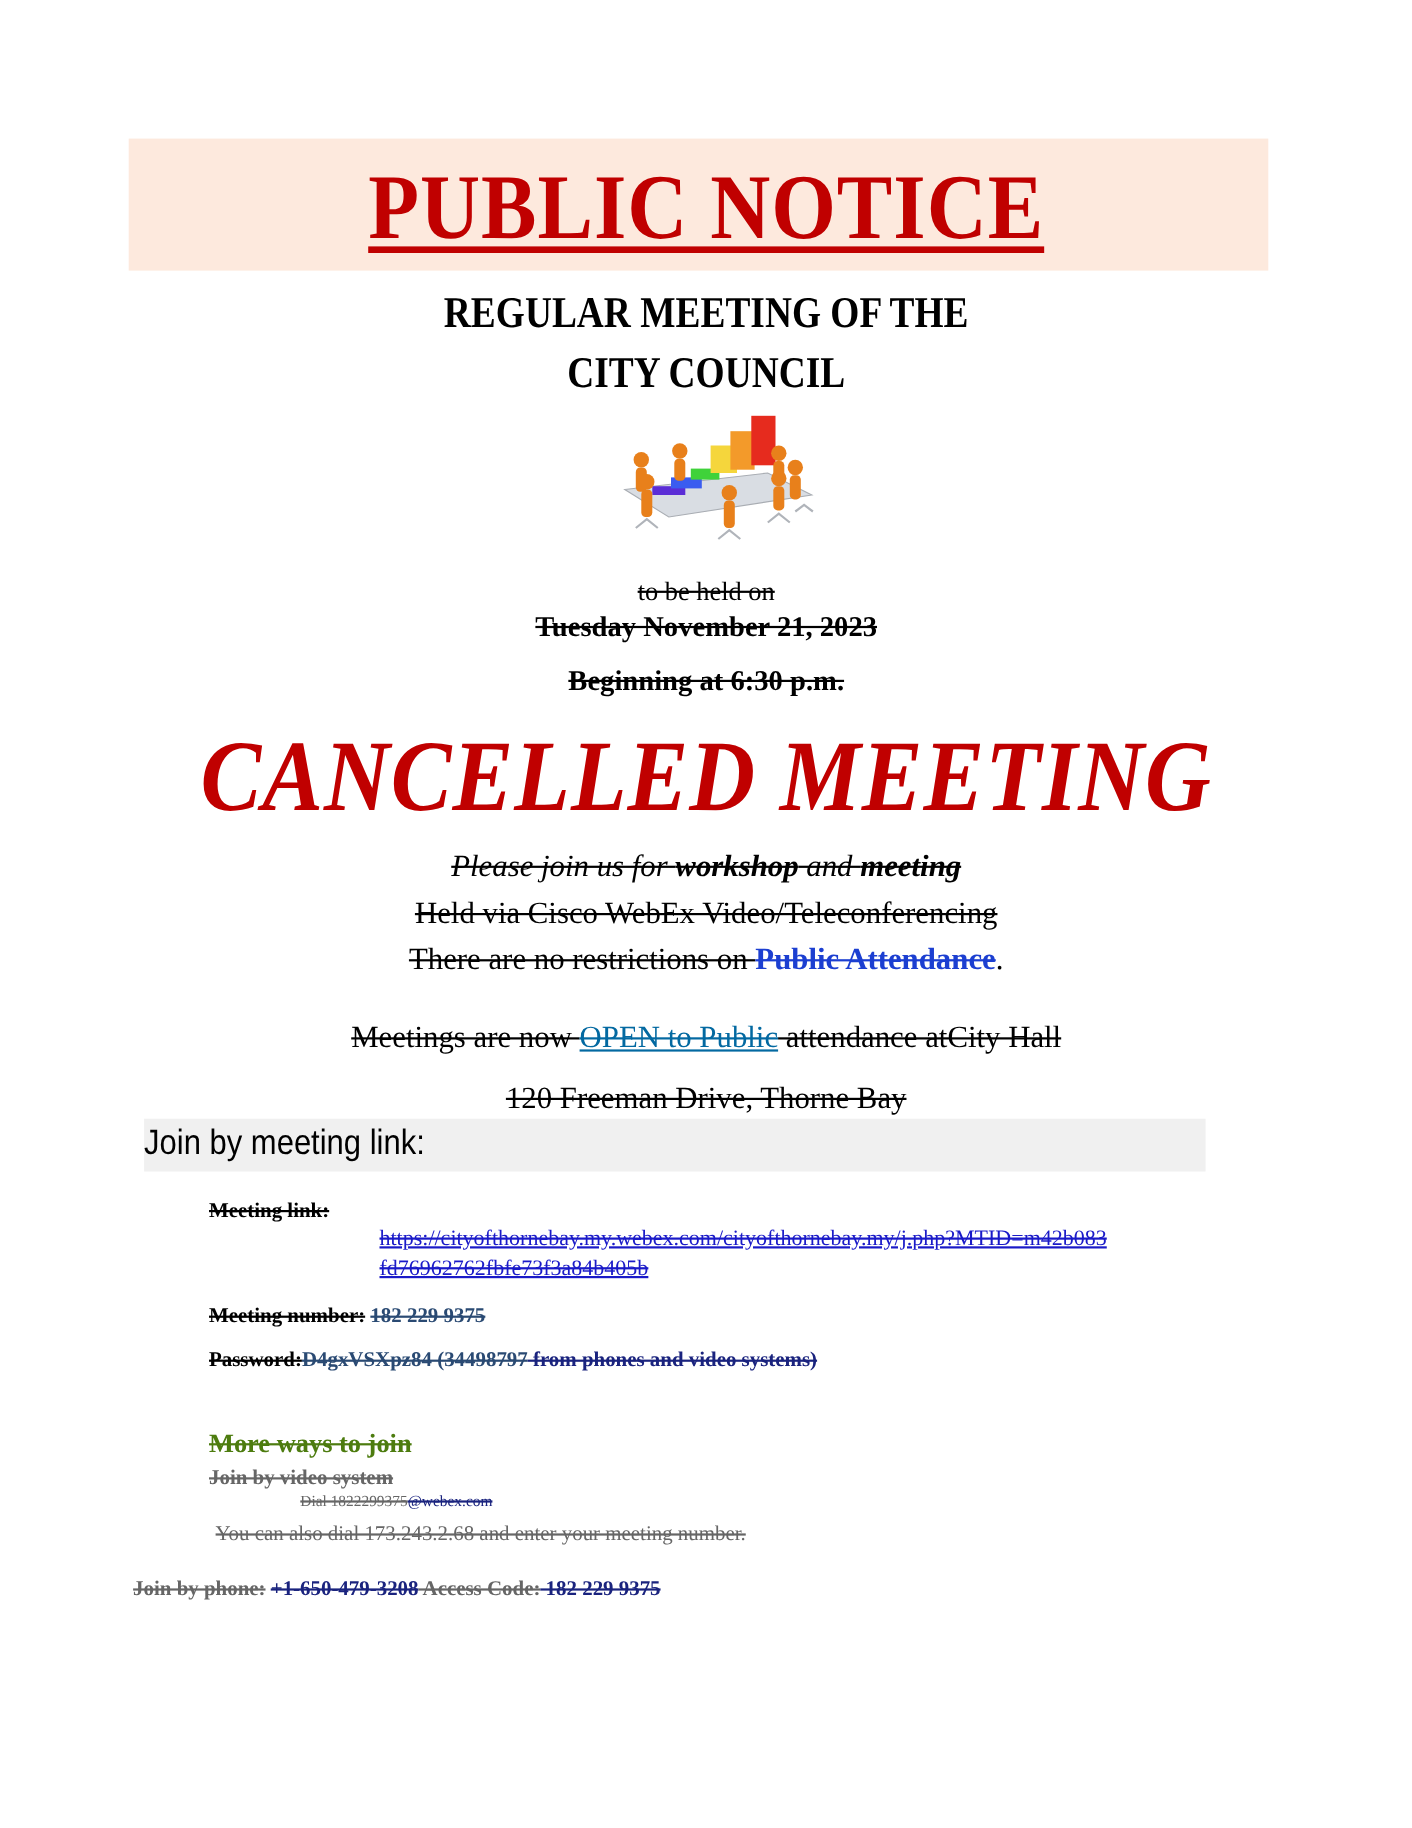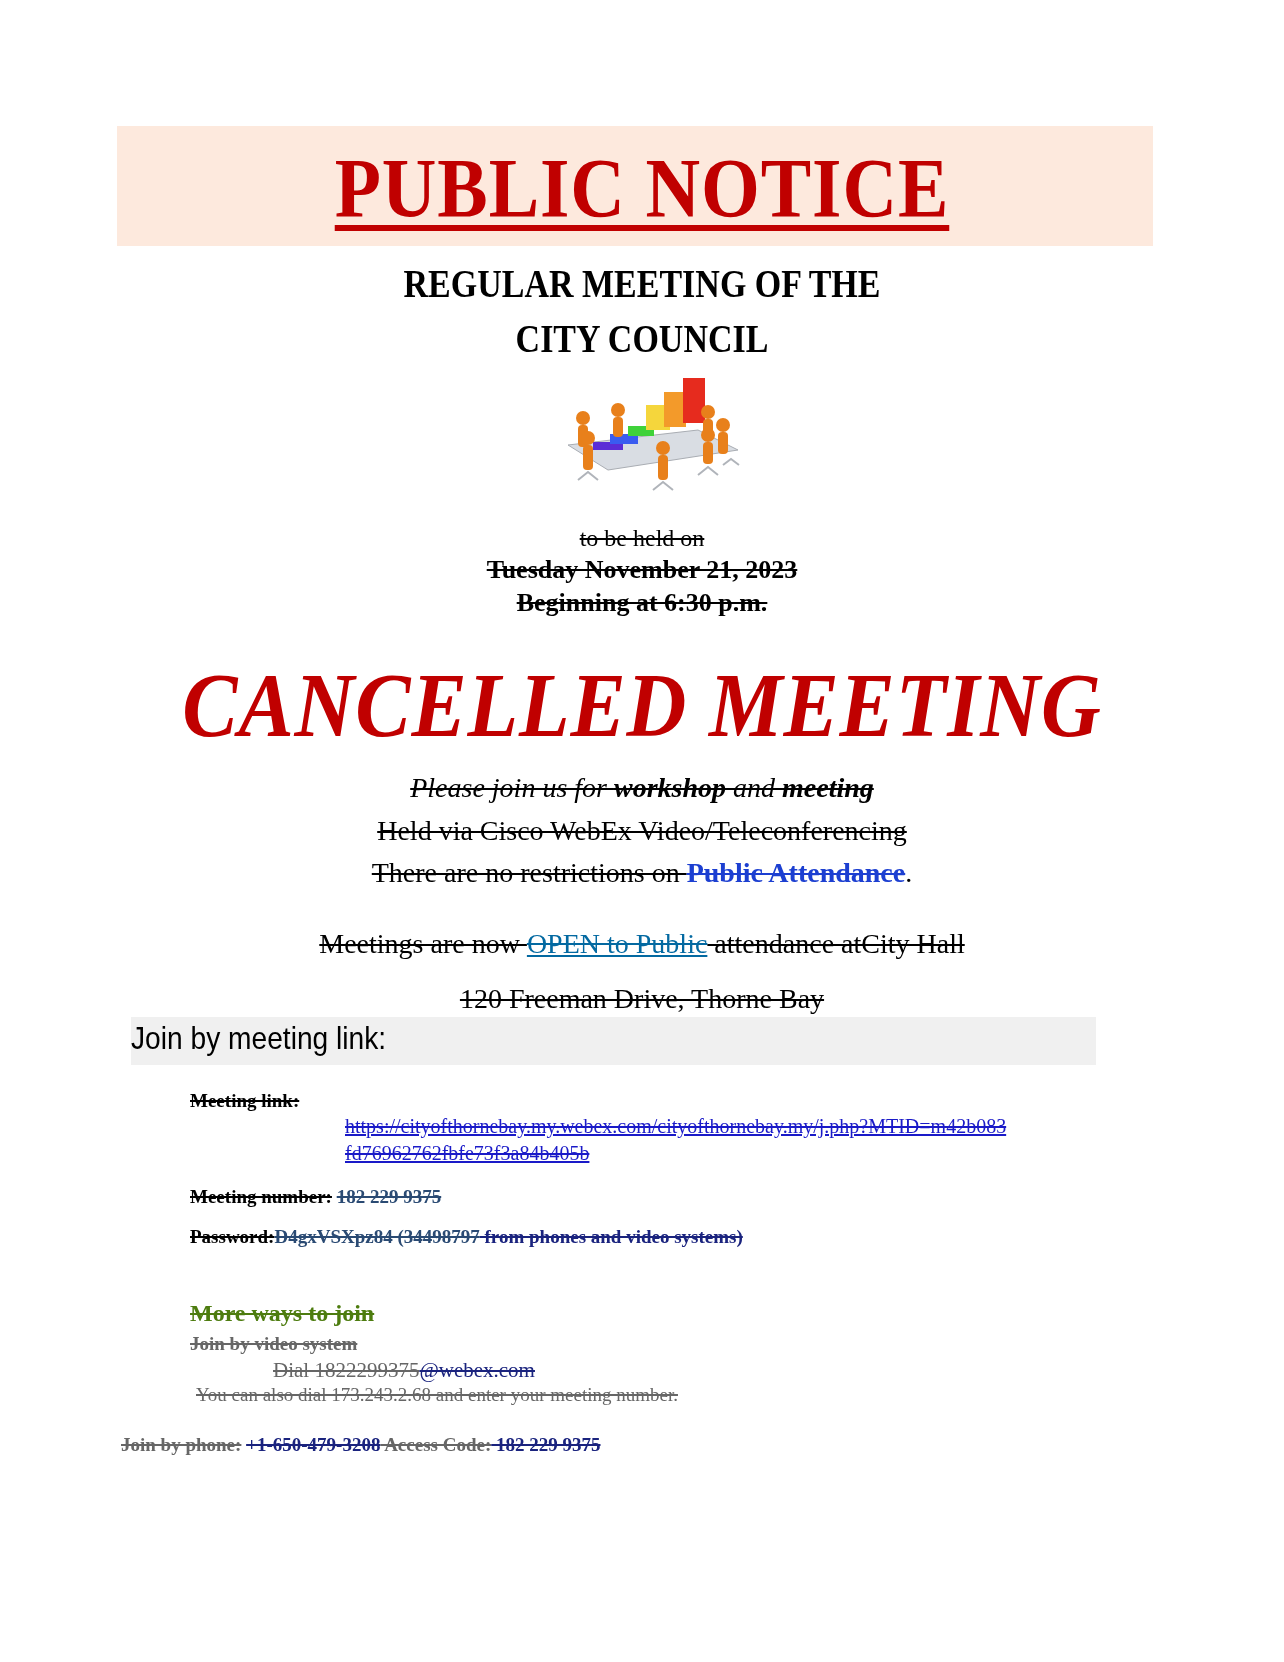--- a/index.html
+++ b/index.html
@@ -13,21 +13,21 @@
   #title span { text-decoration: underline; text-decoration-thickness:6px; text-underline-offset:8px; }
 
   #sub1, #sub2 { font-weight:bold; font-size:40px; color:#000; transform:scaleX(0.85); }
   #sub1 { top:260px; }
   #sub2 { top:315px; }
 
   #clipart { left:548px; top:370px; width:200px; height:130px; }
 
   #held { top:525px; font-size:24px; }
   #date { top:555px; font-size:26px; font-weight:bold; }
-  #begin { top:588px; font-size:26px; font-weight:bold; }
+  #begin { top:604px; font-size:26px; font-weight:bold; }
 
   #cancelled { top:652px; font-size:92px; font-weight:bold; font-style:italic; color:#c00000; transform:scaleX(0.9); letter-spacing:1px; }
 
   #please { top:772px; font-size:28px; font-style:italic; }
   #please b { font-weight:bold; }
   #webex { top:815px; font-size:28px; }
   #restrict { top:857px; font-size:28px; }
   #restrict .blue { color:#1c3fd1; font-weight:bold;text-align:right; }
 
   #open-line { top:928px; font-size:28px; }
@@ -42,21 +42,21 @@
   #ml-url1 { left:345px; top:1115px; font-size:20px; color:#1a1ac8; text-decoration: underline line-through; }
   #ml-url2 { left:345px; top:1142px; font-size:20px; color:#1a1ac8; text-decoration: underline line-through; }
   #mn-row { left:190px; top:1186px; font-size:19px; font-weight:bold; }
   #mn-row .val { color:#2a4a73; }
   #pw-row { left:190px; top:1226px; font-size:19px; font-weight:bold; }
   #pw-row .pwval { color:#2a4a73; }
   #pw-row .pwnote { color:#1a237e; }
 
   #more { left:190px; top:1300px; font-size:24px; font-weight:bold; color:#4d7c0f; }
   #video { left:190px; top:1333px; font-size:19px; font-weight:bold; color:#666; }
-  #dial { left:273px; top:1358px; font-size:21px; color:#666; }
+  #dial { left:273px; top:1358px; font-size:14px; color:#666; }
   #dial .blue { color:#1a237e; }
   #alsodial { left:196px; top:1384px; font-size:19px; color:#666;text-align:center; }
 
   #phone-row { left:121px; top:1434px; font-size:19px; font-weight:bold; color:#666; }
   #phone-row .navy { color:#1a237e; }
 </style>
 </head>
 <body>
 
 <div id="banner" class="abs"></div>

